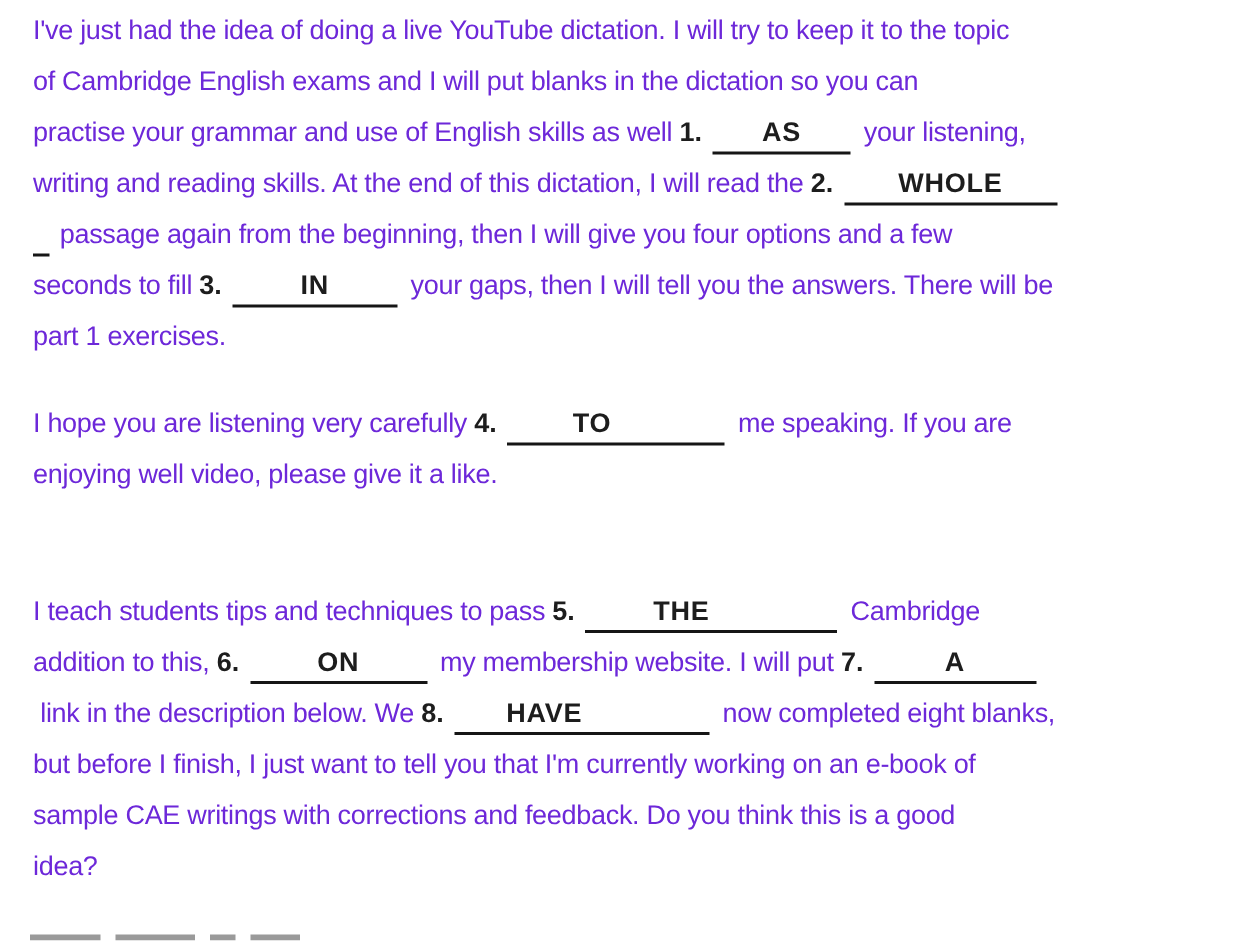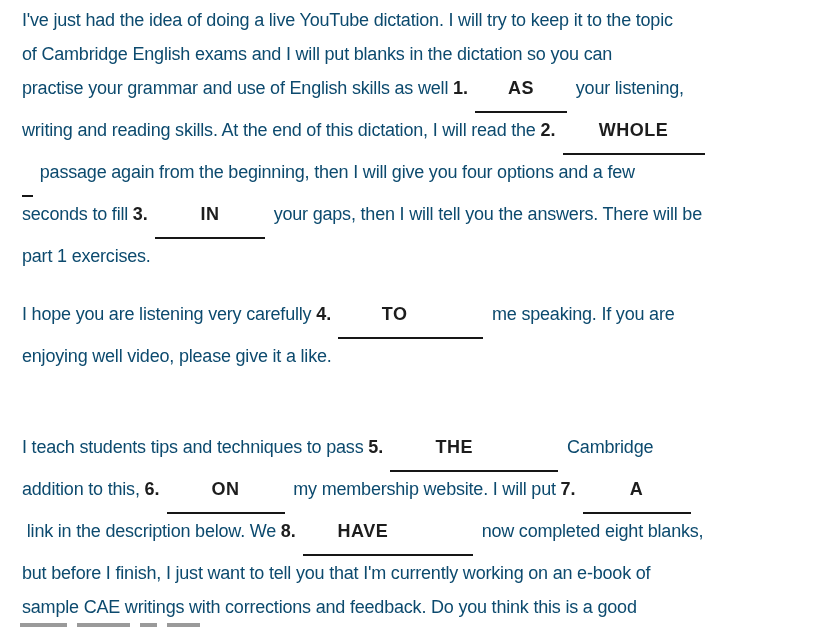--- a/index.html
+++ b/index.html
@@ -12,31 +12,31 @@
   }
   .doc { padding: 3px 14px 0 22px; }
   .paragraph { margin: 0 0 24px 0; }
   .line {
     white-space: pre;
     line-height: 34px;
     font-size: 18px;
     letter-spacing: -0.2px;
     color: #6e6e6e;
   }
-  .run { color: #0c4a6e; margin-top: 20px; }
+  .run { color: #6d28d9; margin-top: 20px; }
   .num {
     font-weight: bold;
     color: #1d1d1d;
     letter-spacing: 0;
   }
   .blank {
     display: inline-block;
     border-bottom: 2px solid #161616;
     text-align: center;
-    padding-bottom: 11px;
+    padding-bottom: 1px;
     margin: 0 4px 0 7px;
     font-weight: bold;
     color: #1d1d1d;
     letter-spacing: 0.5px;
     line-height: 24px;
     vertical-align: baseline;
   }
   .blank .ans { display: inline-block; position: relative; }
   .cut-strip {
     position: absolute;

